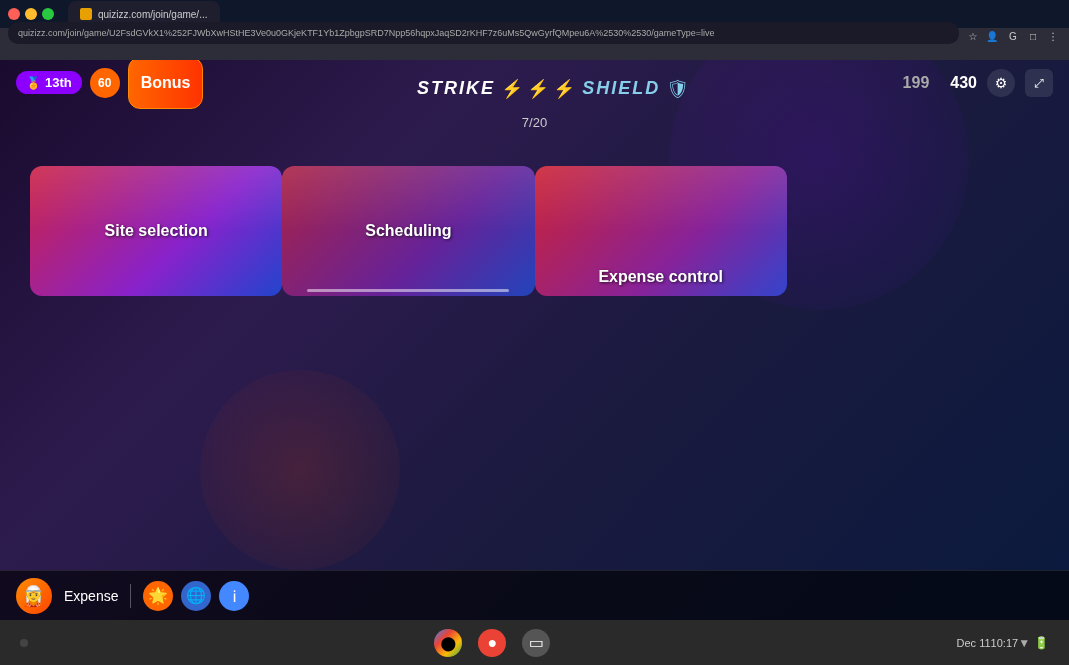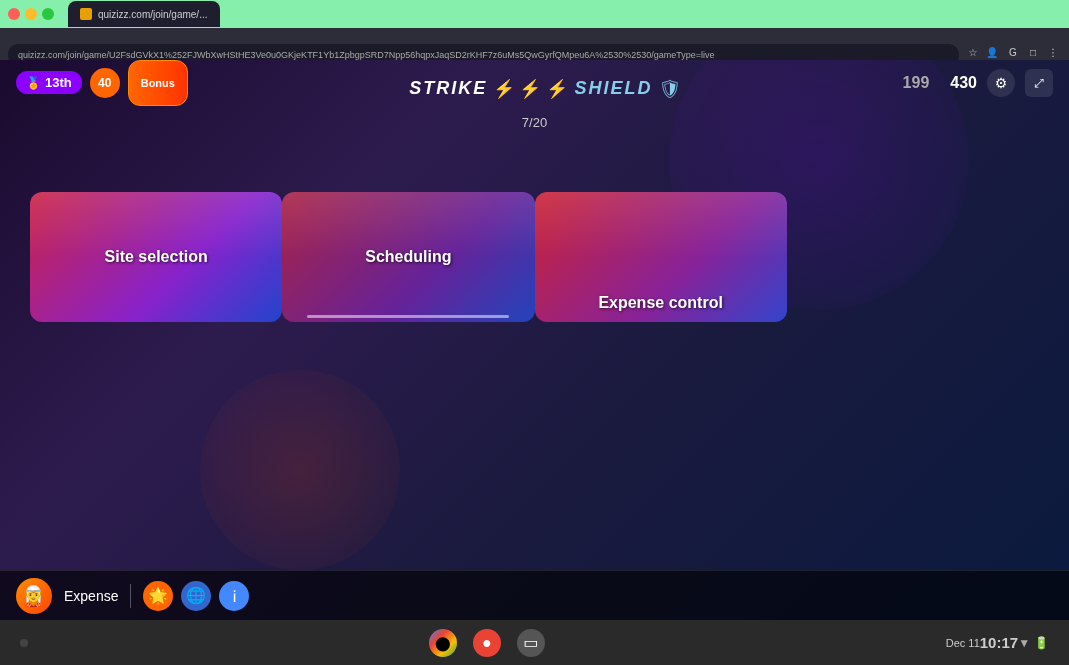--- a/index.html
+++ b/index.html
@@ -29,21 +29,21 @@
       width: 100%;
       height: 60px;
       background: #2d2d3a;
       display: flex;
       flex-direction: column;
       border-bottom: 1px solid #444;
     }
 
     .browser-top {
       height: 28px;
-      background: #86efac;
+      background: #0f172a;
       display: flex;
       align-items: center;
       padding: 0 8px;
       gap: 6px;
       text-align: center;
     }
 
     .window-controls {
       display: flex;
       gap: 5px;
@@ -89,21 +89,21 @@
       height: 12px;
       background: #e8a000;
       border-radius: 2px;
       flex-shrink: 0;
     }
 
     .address-bar-row {
       height: 32px;
       background: #2d2d3a;
       display: flex;
-      align-items: flex-start;
+      align-items: flex-end;
       padding: 16px 8px;
       gap: 6px;
     }
 
     .address-bar {
       flex: 1;
       height: 22px;
       background: #1a1a28;
       border-radius: 10px;
       display: flex;
@@ -210,21 +210,21 @@
       justify-content: center;
       font-size: 12px;
       font-weight: bold;
     }
 
     .bonus-badge {
       background: linear-gradient(90deg, #ff6600, #ff3300);
       color: white;
       padding: 16px 12px;
       border-radius: 12px;
-      font-size: 11px;
+      font-size: 16px;
       font-weight: bold;
       border: 1px solid #ff8800;
     }
 
     .center-logo {
       display: flex;
       align-items: center;
       gap: 6px;
       margin-top: 12px;
     }
@@ -304,40 +304,39 @@
     .question-area {
       position: relative;
       z-index: 10;
       text-align: center;
       padding: 10px 40px 20px;
     }
 
     .question-counter {
       color: #ccc;
       font-size: 13px;
-      margin-bottom: 24px;
+      margin-bottom: 8px;
     }
 
     .question-text {
       color: white;
       font-size: 17px;
       font-weight: 500;
       line-height: 1.5;
       text-shadow: 1px 1px 3px rgba(0,0,0,0.5);
     }
 
     
     .answers-grid {
       position: relative;
       z-index: 10;
       display: grid;
       grid-template-columns: 1fr 1fr 1fr 1fr;
       gap: 0;
       padding: 8px 30px;
-      margin-top: 10px;
     }
 
     .answer-card {
       height: 130px;
       border-radius: 12px;
       display: flex;
       align-items: center;
       justify-content: center;
       cursor: pointer;
       position: relative;
@@ -470,22 +469,21 @@
       gap: 0;
     }
 
     .taskbar-date {
       color: #ccc;
       font-size: 11px;
     }
 
     .taskbar-time {
       color: #ccc;
-      font-size: 15px;
-      font-weight: bold;
+      font-size: 11px;
     }
 
     .taskbar-sys-icons {
       display: flex;
       gap: 4px;
       align-items: center;
     }
 
     .sys-icon {
       color: #aaa;
@@ -568,21 +566,21 @@
     <div class="bg-shape bg-shape-1"></div>
     <div class="bg-shape bg-shape-2"></div>
 
     <div class="top-bar">
       <div class="left-stats">
         <div class="rank-badge">
           <span class="rank-icon">🏅</span>
           <span>13th</span>
         </div>
         <div class="score-badge">
-          <span>40</span>
+          <span>60</span>
         </div>
         <div class="bonus-badge">
           <span>Bonus</span>
         </div>
       </div>
 
       <div class="center-logo">
         <span class="logo-text strike-text">STRIKE</span>
         <div class="logo-icons">
           <span class="lightning">⚡</span>

